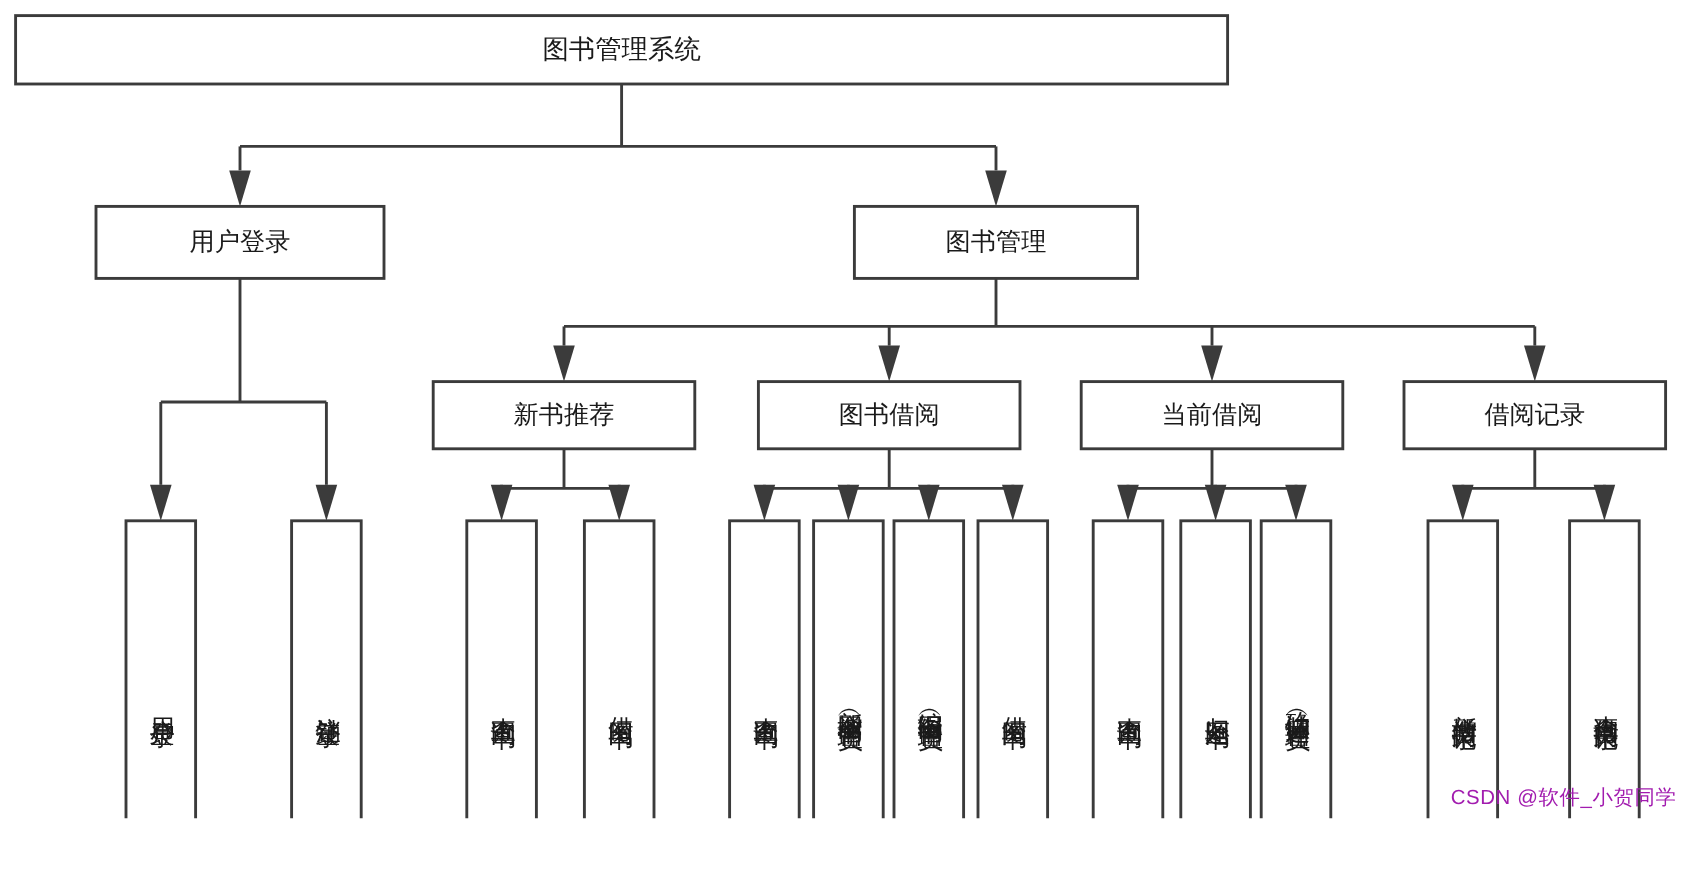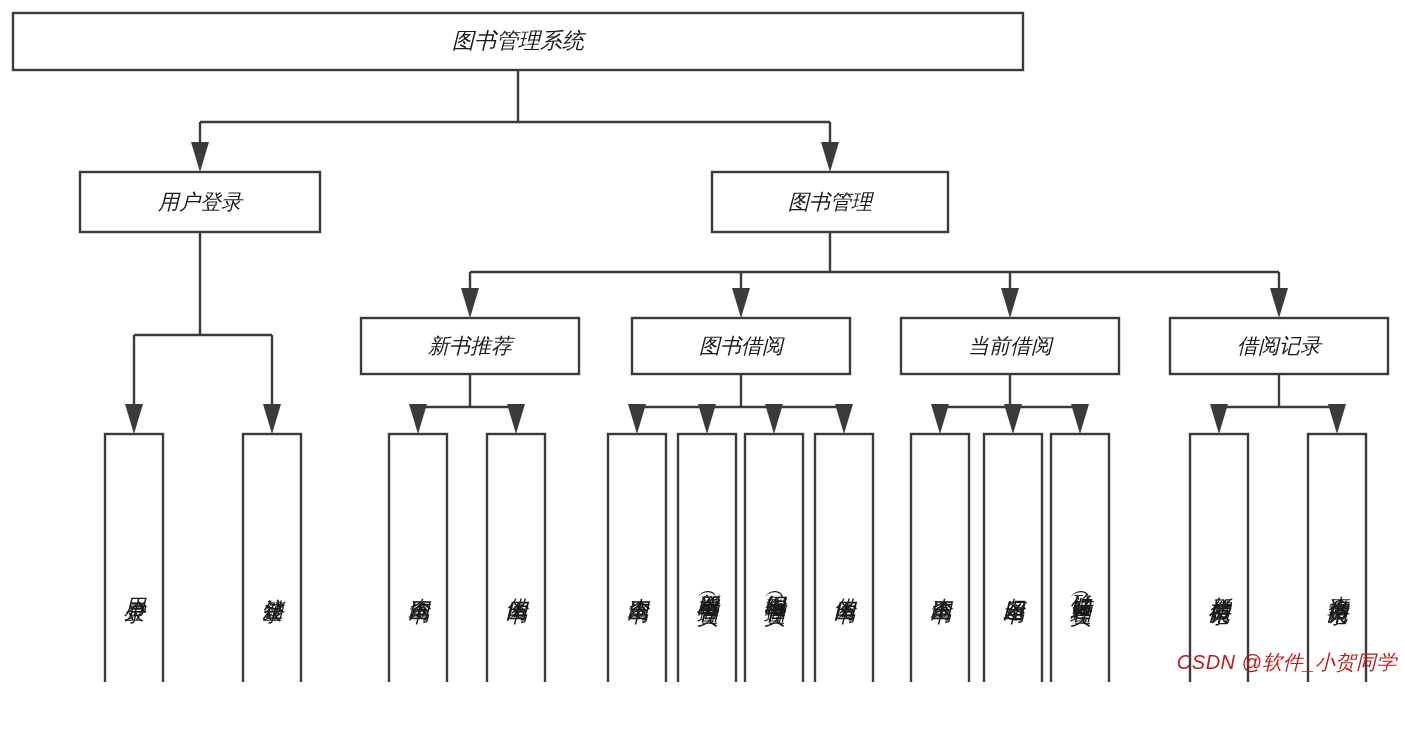--- a/index.html
+++ b/index.html
@@ -10,21 +10,20 @@
   }
   body {
     font-family: "Liberation Sans", "DejaVu Sans", sans-serif;
   }
   #diagram-root {
     position: relative;
     width: 1405px;
     height: 682px;
     background: #ffffff;
     overflow: hidden;
-    font-style: italic;
   }
   svg#tree-svg {
     position: absolute;
     top: 0;
     left: 0;
     width: 1405px;
     height: 747px;
     display: block;
   }
   .node-box {
@@ -69,22 +68,22 @@
     letter-spacing: 2px;
     color: #1a1a1a;
     white-space: nowrap;
     pointer-events: none;
   }
   .watermark {
     position: absolute;
     right: 8px;
     bottom: 6px;
     font-family: "Liberation Sans", "DejaVu Sans", sans-serif;
-    font-size: 20px;
-    color: #b91c1c;
+    font-size: 17px;
+    color: #a21caf;
     letter-spacing: 0.5px;
     white-space: nowrap;
   }
 </style>
 </head>
 <body>
 
 <div id="diagram-root">
 
   <svg id="tree-svg" viewBox="0 0 1405 747">

